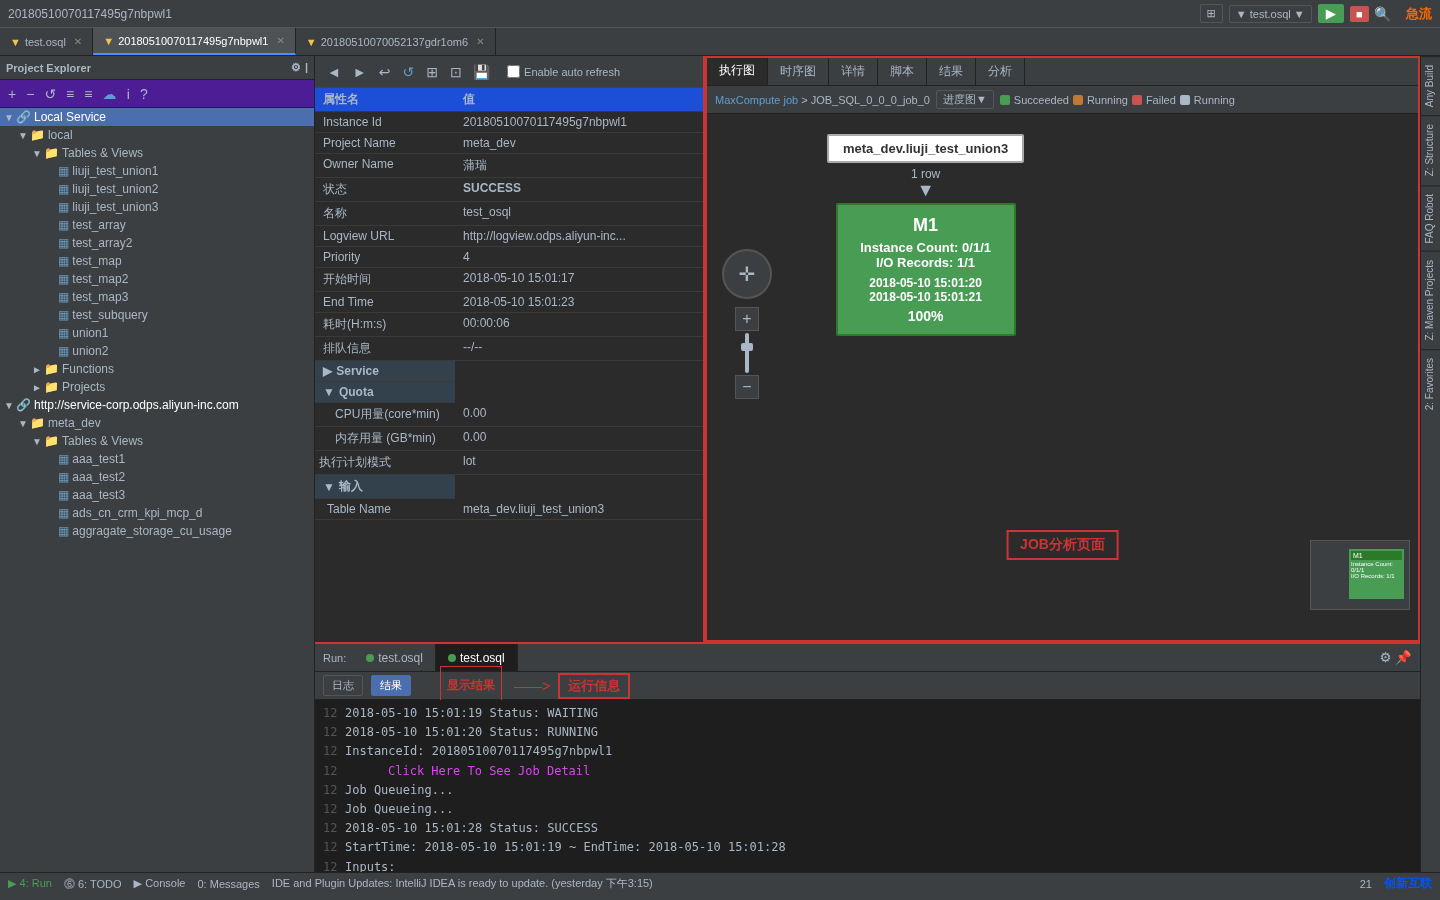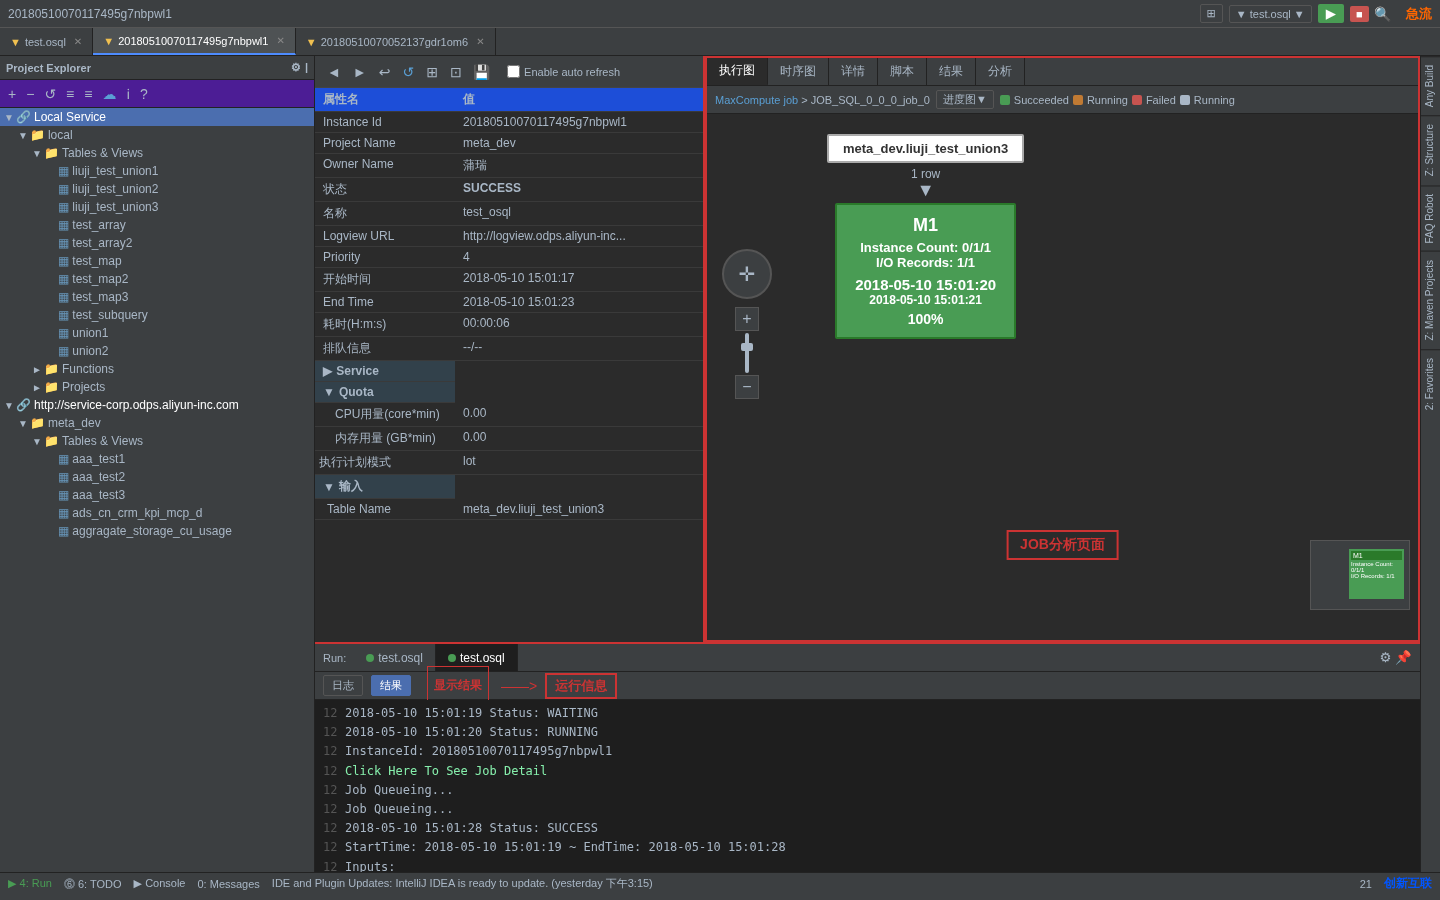--- a/index.html
+++ b/index.html
@@ -89,21 +89,21 @@
     #bottom-panel { height: 230px; background: #1e1e1e; border-top: 2px solid #cc3333; display: flex; flex-direction: column; }
     #bottom-tabs { height: 28px; display: flex; align-items: stretch; background: #3c3f41; border-bottom: 1px solid #222; }
     .bottom-tab { padding: 0 12px; display: flex; align-items: center; font-size: 12px; cursor: pointer; color: #a9b7c6; border-right: 1px solid #222; gap: 4px; }
     .bottom-tab.active { background: #1e1e1e; color: #ffffff; }
     .bottom-tab .tab-icon-small { width: 8px; height: 8px; border-radius: 50%; background: #499c54; display: inline-block; }
     #bottom-header { height: 28px; display: flex; align-items: center; padding: 0 8px; gap: 8px; background: #3c3f41; border-bottom: 1px solid #222; }
     #bottom-header button { background: #3c3f41; border: 1px solid #555; color: #a9b7c6; padding: 2px 8px; cursor: pointer; font-size: 11px; border-radius: 2px; }
     #log-content { flex: 1; overflow-y: auto; padding: 4px 8px; background: #1e1e1e; font-size: 12px; font-family: monospace; color: #a9b7c6; }
     #log-content .log-line { line-height: 1.6; }
     #log-content .log-num { color: #555; margin-right: 6px; width: 16px; display: inline-block; }
-    #log-content .log-link { color: #86efac; cursor: pointer; }
+    #log-content .log-link { color: #d946ef; cursor: pointer; margin-left: 43px; }
     .run-info-label { color: #cc3333; font-size: 13px; font-weight: bold; border: 2px solid #cc3333; padding: 2px 8px; }
 
     
     #status-bar { height: 22px; background: #3c3f41; display: flex; align-items: center; padding: 0 8px; font-size: 11px; color: #a9b7c6; border-top: 1px solid #222; gap: 12px; }
     #status-bar .run-btn { background: none; border: none; color: #499c54; cursor: pointer; font-size: 11px; display: flex; align-items: center; gap: 3px; }
     #status-bar .todo-btn { background: none; border: none; color: #a9b7c6; cursor: pointer; font-size: 11px; }
     #status-bar .console-btn { background: none; border: none; color: #a9b7c6; cursor: pointer; font-size: 11px; }
     #status-bar .msg-btn { background: none; border: none; color: #a9b7c6; cursor: pointer; font-size: 11px; }
     #status-bar .right-logo { margin-left: auto; color: #0055ff; font-weight: bold; font-size: 12px; }
     .side-tab-item { writing-mode: vertical-rl; transform: rotate(180deg); padding: 8px 3px; font-size: 10px; color: #a9b7c6; cursor: pointer; border-bottom: 1px solid #222; text-align: center; }
@@ -464,21 +464,21 @@
 
               <div style="display:flex;flex-direction:column;align-items:center;padding:4px 0;">
                 <span style="color:#a9b7c6;font-size:12px;">1 row</span>
                 <span style="color:#a9b7c6;font-size:18px;line-height:1;">▼</span>
               </div>
 
               <div style="background:#499c54;border:2px solid #2a7a2a;padding:10px 18px;font-size:13px;font-weight:bold;color:white;text-align:center;min-width:180px;border-radius:2px;">
                 <div style="font-size:18px;font-weight:bold;margin-bottom:4px;">M1</div>
                 <div style="font-size:13px;">Instance Count: 0/1/1</div>
                 <div style="font-size:13px;margin-bottom:6px;">I/O Records: 1/1</div>
-                <div style="font-size:15px;">2018-05-10 15:01:20</div>
+                <div style="font-size:12px;">2018-05-10 15:01:20</div>
                 <div style="font-size:12px;">2018-05-10 15:01:21</div>
                 <div style="font-size:14px;margin-top:4px;">100%</div>
               </div>
             </div>
 
             <div id="job-label">JOB分析页面</div>
 
             <div id="mini-map">
               <div id="mini-map-inner">
                 <div style="font-size:7px;color:white;background:#2a7a2a;padding:1px 2px;margin-bottom:1px;">M1</div>
@@ -505,21 +505,21 @@
           <span>test.osql</span>
         </div>
         <span style="margin-left:auto;display:flex;align-items:center;gap:4px;padding-right:8px;">
           <button style="background:none;border:none;color:#a9b7c6;cursor:pointer;">⚙</button>
           <button style="background:none;border:none;color:#a9b7c6;cursor:pointer;">📌</button>
         </span>
       </div>
       <div id="bottom-header">
         <button style="background:#3c3f41;border:1px solid #555;color:#a9b7c6;padding:2px 8px;cursor:pointer;font-size:11px;border-radius:2px;">日志</button>
         <button style="background:#4b6eaf;border:1px solid #4b6eaf;color:white;padding:2px 8px;cursor:pointer;font-size:11px;border-radius:2px;">结果</button>
-        <span style="color:#cc3333;font-size:12px;font-weight:bold;border:1px solid #cc3333;padding:10px 6px;margin-left:8px;">显示结果</span>
+        <span style="color:#cc3333;font-size:12px;font-weight:bold;border:1px solid #cc3333;padding:10px 6px;margin-left:21px;">显示结果</span>
 
         <span style="color:#cc3333;font-size:14px;margin-left:4px;">——&gt;</span>
         <span class="run-info-label">运行信息</span>
       </div>
       <div id="log-content">
 
       <div class="log-line"><span class="log-num">12</span><span>2018-05-10 15:01:19 Status: WAITING</span></div>
           <div class="log-line"><span class="log-num">12</span><span>2018-05-10 15:01:20 Status: RUNNING</span></div>
           <div class="log-line"><span class="log-num">12</span><span>InstanceId: 20180510070117495g7nbpwl1</span></div>
           <div class="log-line"><span class="log-num">12</span><span class="log-link">Click Here To See Job Detail</span></div>

